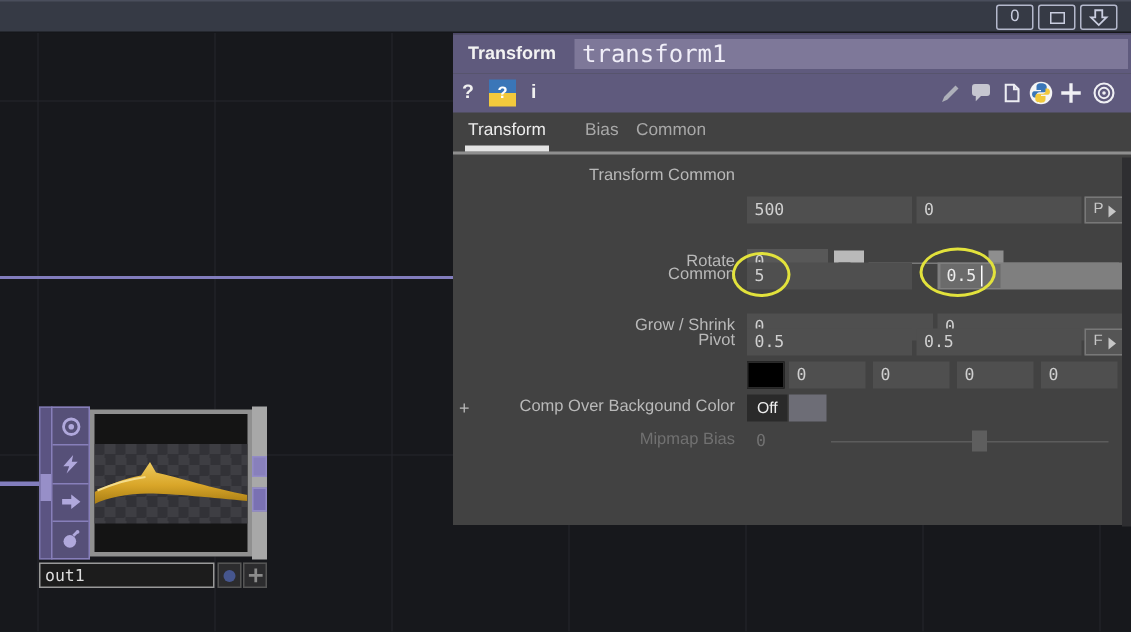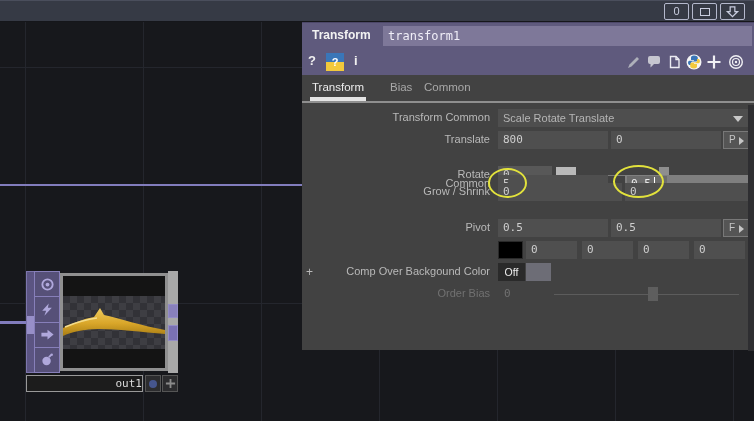--- a/index.html
+++ b/index.html
@@ -23,21 +23,21 @@
   
   #topbar { position:absolute; left:0; top:0; width:754px; height:22px;
     background:#363a45; border-top:1px solid #4a4e5c; border-bottom:1px solid #15161a; }
   .winbtn { position:absolute; top:2px; width:25px; height:17px;
     border:1px solid #b4b8cc; border-radius:2px; color:#c9cddf;
     font-size:11px; line-height:15px; text-align:center; cursor:pointer; }
   .winbtn .sq { display:inline-block; width:10px; height:8px; border:1px solid #c9cddf; margin-top:4px; }
   .wb1 { left:664px; } .wb2 { left:692px; } .wb3 { left:720px; padding-top:1px; }
 
   
-  #node { position:absolute; left:26px; top:271px; width:152px; height:121px;text-align:right; }
+  #node { position:absolute; left:26px; top:271px; width:152px; height:121px; }
   .node-instrip { position:absolute; left:0; top:0; width:9px; height:102px;
     background:#5b5482; border:1px solid #7d76ad; }
   .node-inconn { position:absolute; left:0; top:44px; width:9px; height:18px; background:#978fc8; }
   .flags { position:absolute; left:8px; top:0; width:26px; height:102px;
     background:#565078; border:1px solid #877fba; display:flex; flex-direction:column; }
   .flag { flex:1; border-bottom:1px solid #877fba; display:flex; align-items:center;
     justify-content:center; cursor:pointer; }
   .flag:last-child { border-bottom:none; }
   .thumb { position:absolute; left:34px; top:2px; width:108px; height:98px;
     border:3px solid #909090; background:#141414; overflow:hidden; }
@@ -56,21 +56,21 @@
     border:1px solid #555; display:flex; align-items:center; justify-content:center; cursor:pointer; }
   .nb1 { left:119px; } .nb2 { left:136px; color:#8b8b8b; font-size:12px; }
   .dot { width:8px; height:8px; border-radius:50%; background:#46568e; }
 
   
   #panel { position:absolute; left:302px; top:22px; width:452px; height:328px;
     background:#424242; border-top:1px solid #4c4768; }
   .phead { position:absolute; left:0; top:0; width:452px; height:26px; background:#5f5a7d; }
   .ptitle { position:absolute; left:10px; top:5px; color:#f2f2f2; font-size:12px; font-weight:bold; }
   .pname { position:absolute; left:81px; top:3px; width:369px; height:20px; background:#7e7899;
-    color:#f0eef8; font-family:"DejaVu Sans Mono", monospace; font-size:12px;
+    color:#f0eef8; font-family:"DejaVu Sans Mono", monospace; font-size:16px;
     line-height:20px; padding-left:5px; }
   .picons { position:absolute; left:0; top:26px; width:452px; height:26px; background:#5f5a7d; }
   .hicon { position:absolute; top:4px; cursor:pointer; }
   .qmark { left:6px; color:#f0f0f0; font-weight:bold; font-size:13px; }
   .pyhelp { left:24px; width:18px; height:18px;
     background:linear-gradient(to bottom, #3a76b8 50%, #f2c93c 50%);
     color:#fff; font-weight:bold; font-size:11px; text-align:center; line-height:18px; }
   .imark { left:52px; color:#f0f0f0; font-weight:bold; font-size:13px; }
   .ricon { position:absolute; top:5px; width:16px; height:16px; cursor:pointer; }
   .ri1{left:324px;} .ri2{left:344px;} .ri3{left:364px;} .ri4{left:384px;} .ri5{left:404px;} .ri6{left:426px;}
@@ -79,21 +79,21 @@
     border-bottom:2px solid #8f8f8f; }
   .tab { position:absolute; top:6px; font-size:11.5px; color:#a8a8a8; cursor:pointer; }
   .tab.active { color:#ececec; }
   .tab.active::after { content:""; position:absolute; left:-2px; right:-2px; bottom:-8px;
     height:4px; background:#e4e4e4; }
   .tabA { left:10px; } .tabB { left:88px; } .tabC { left:122px; }
 
   .scrollstrip { position:absolute; left:446px; top:82px; width:6px; height:246px; background:#2e2e31; }
 
   .prow { position:absolute; left:0; width:446px; height:20px; }
-  .r1{top:86px;} .r2{top:108px;} .r3{top:143px;} .r4{top:152px;} .r5{top:160px;}
+  .r1{top:86px;} .r2{top:108px;} .r3{top:143px;} .r4{top:152px;} .r5{top:186px;}
   .r6{top:196px;padding-left:40px;} .r7{top:218px;} .r8{top:240px;} .r9{top:262px;}
   .plabel { position:absolute; left:0; top:2px; width:188px; text-align:right;
     color:#b9b9b9; font-size:11px; white-space:nowrap; }
   .plabel.dim { color:#717171; }
   .expander { position:absolute; left:4px; top:2px; color:#b9b9b9; font-size:12px; cursor:pointer; }
 
   .pfield { position:absolute; top:0; height:18px; background:#4f4f4f; color:#cfcfcf;
     font-family:"DejaVu Sans Mono", monospace; font-size:11px; line-height:18px;
     padding-left:5px; cursor:text; }
   .c1 { left:196px; width:110px; } .c2 { left:309px; width:110px; }
@@ -274,30 +274,25 @@
     </div>
 
     <div class="ptabs">
       <div class="tab tabA active">Transform</div>
       <div class="tab tabB">Bias</div>
       <div class="tab tabC">Common</div>
     </div>
 
     <div class="prow r1">
       <div class="plabel">Transform Common</div>
-      <div class="pfield cdrop">
-        <span>Scale Rotate Translate</span>
-        <span class="tri-down"></span>
-      </div>
     </div>
 
     <div class="prow r2">
-      <div class="plabel">Translate</div>
       <div class="pfield c1">
-        <span>800</span>
+        <span>500</span>
       </div>
       <div class="pfield c2">
         <span>0</span>
       </div>
       <div class="pbtn">
         <span>P</span>
         <span class="tri-right"></span>
       </div>
     </div>
 
@@ -367,21 +362,21 @@
     </div>
 
     <div class="prow r8">
       <span class="expander">+</span>
       <div class="plabel">Comp Over Backgound Color</div>
       <div class="offbox">Off</div>
       <div class="togglebox"></div>
     </div>
 
     <div class="prow r9">
-      <div class="plabel dim">Order Bias</div>
+      <div class="plabel dim">Mipmap Bias</div>
       <span class="mip-val">0</span>
       <div class="strack mtrack"></div>
       <div class="shandle mhandle"></div>
     </div>
 
     <div class="scrollstrip"></div>
   </div>
 
   <div class="ann e1"></div>
   <div class="ann e2"></div>

